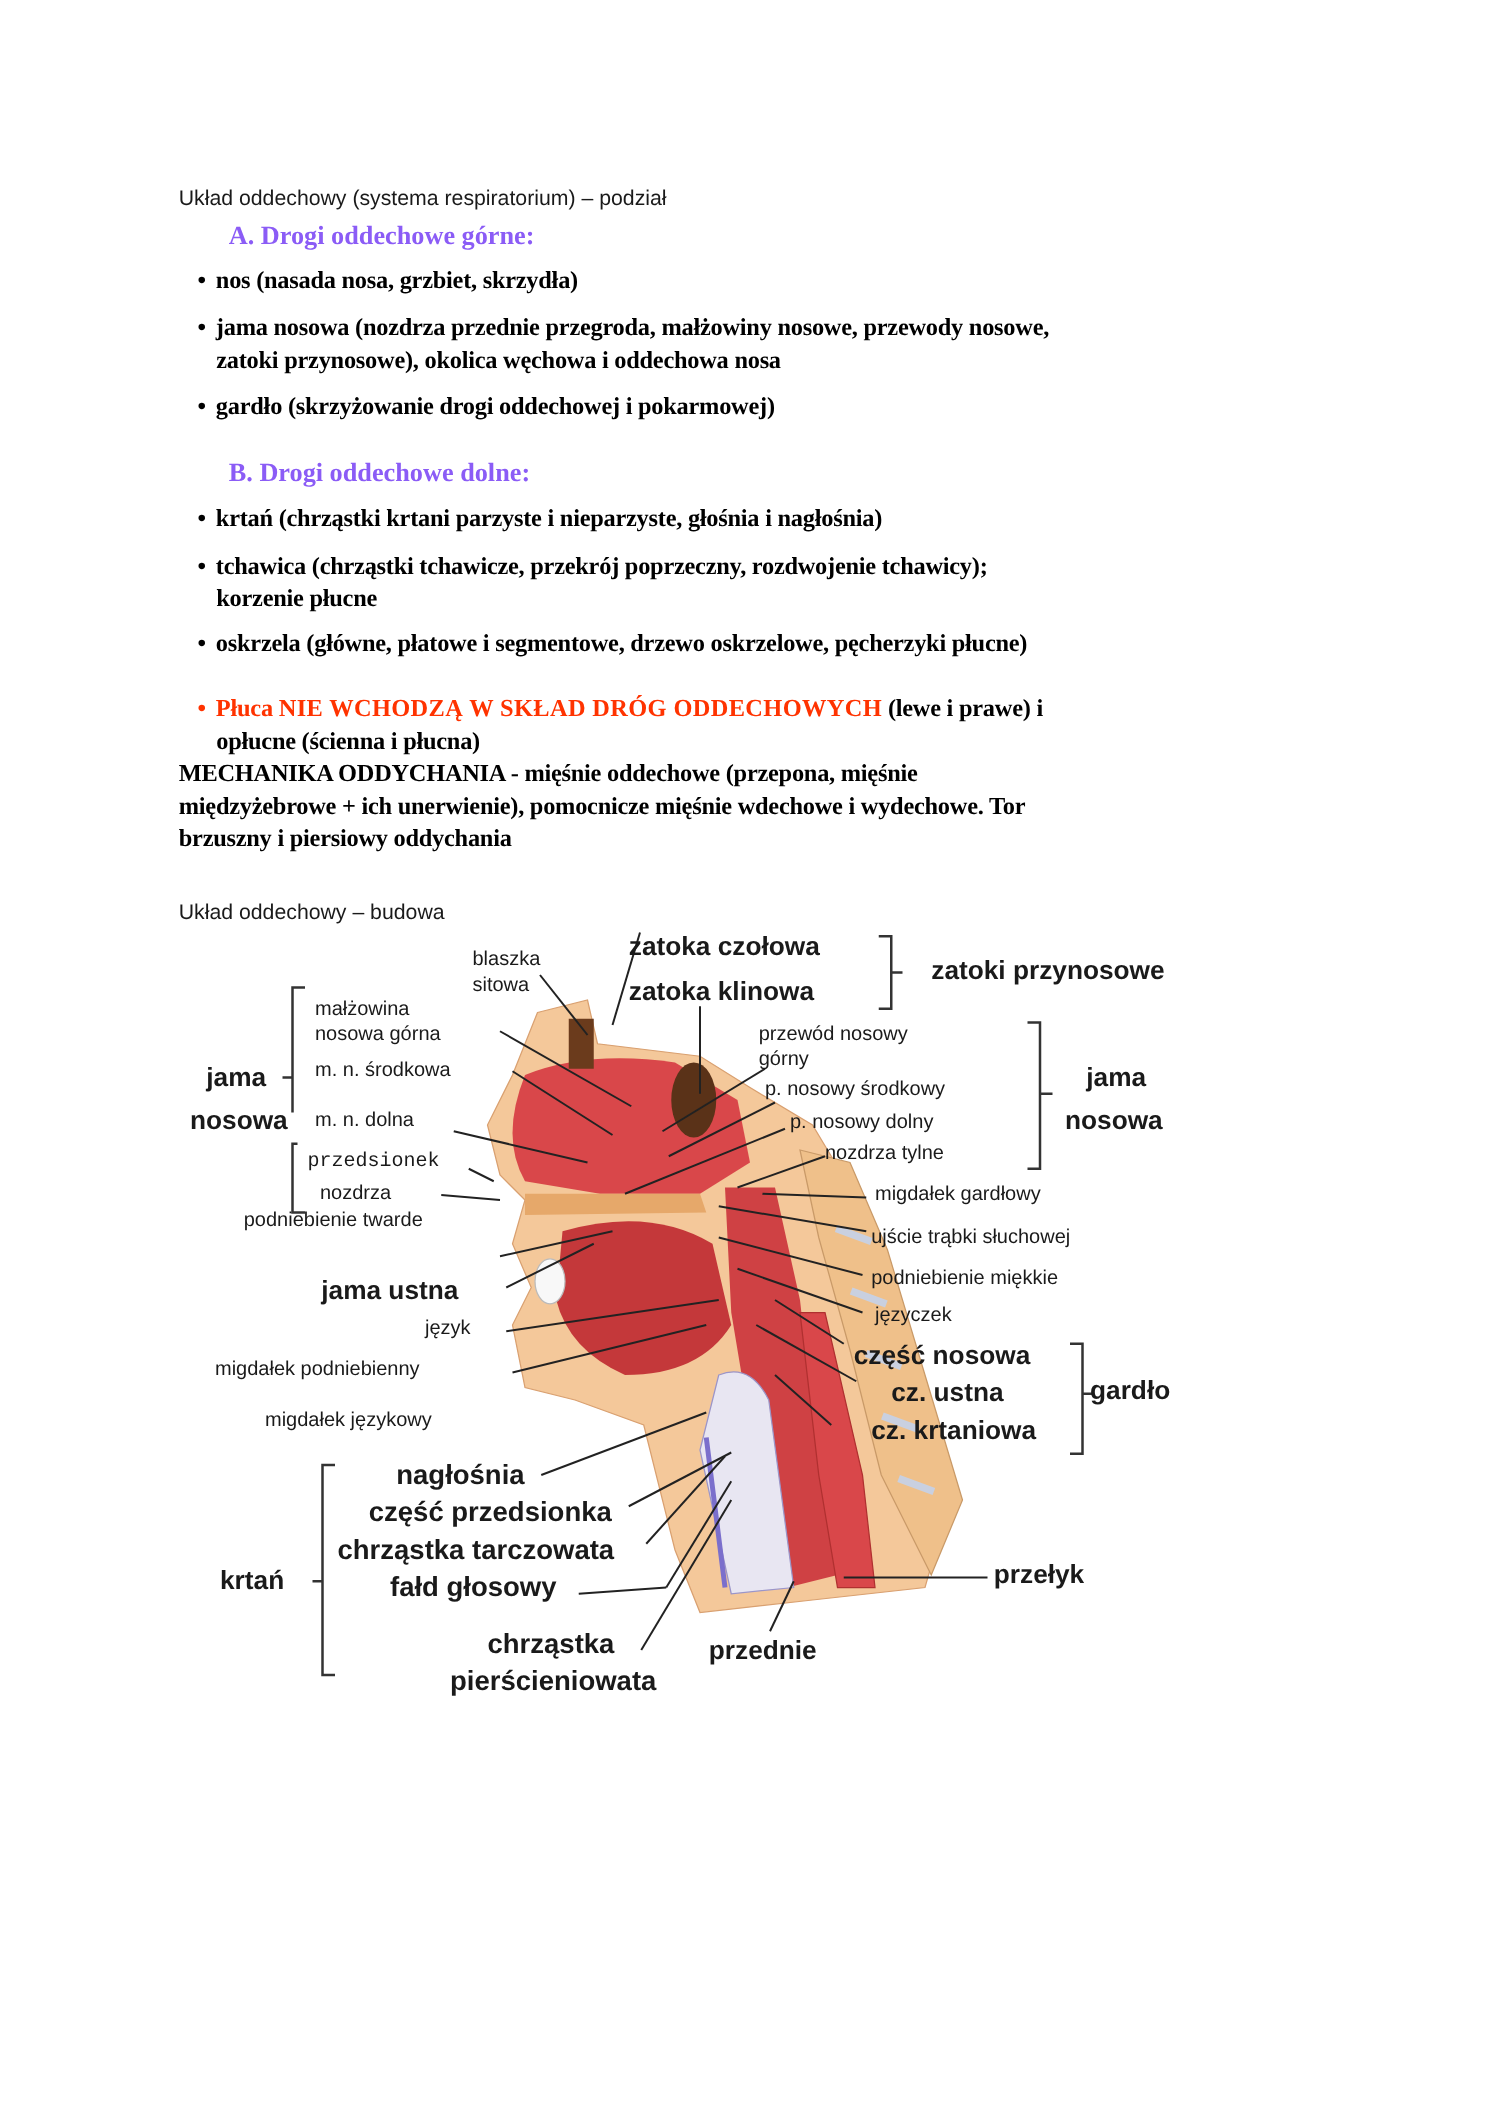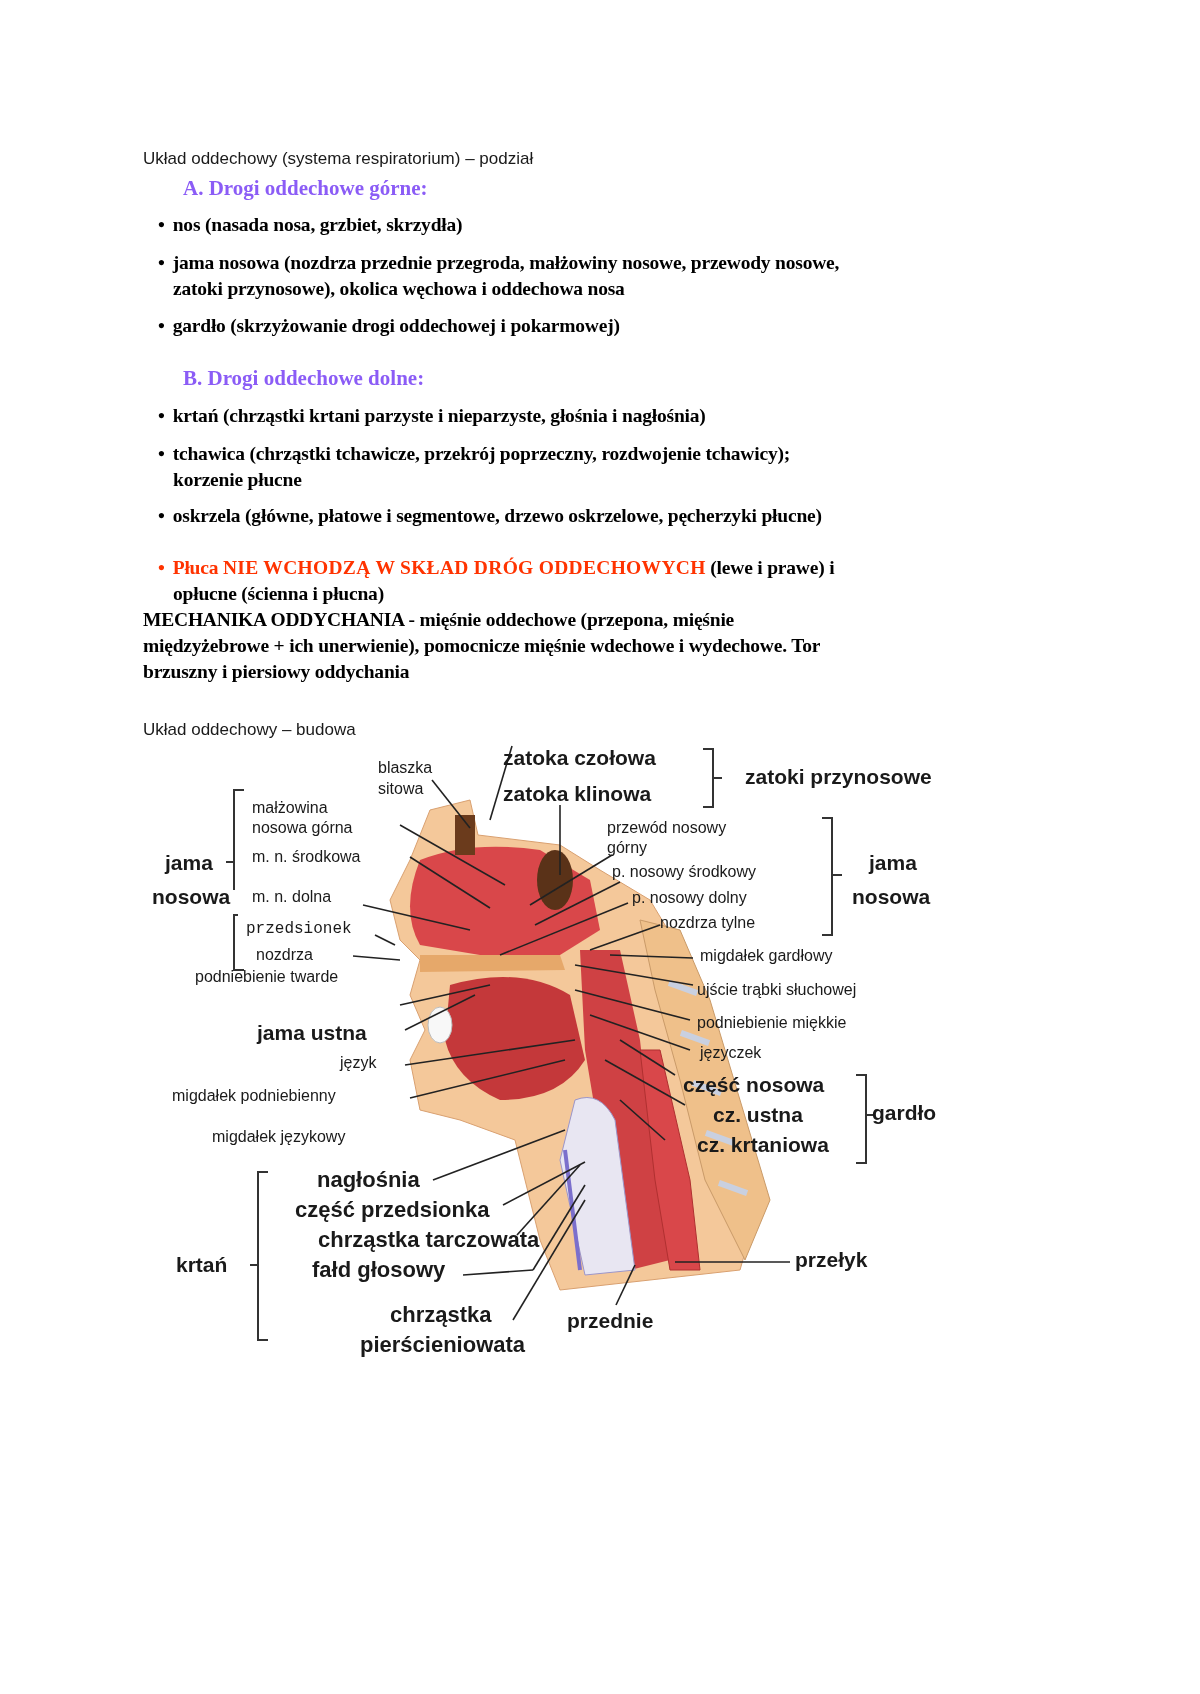--- a/index.html
+++ b/index.html
@@ -153,19 +153,19 @@
 <div class="lbl s" style="left:172px;top:1087px;">migdałek podniebienny</div>
 <div class="lbl s" style="left:212px;top:1128px;">migdałek językowy</div>
 
 <div class="lbl b" style="left:683px;top:1073px;">część nosowa</div>
 <div class="lbl b" style="left:713px;top:1103px;">cz. ustna</div>
 <div class="lbl b" style="left:697px;top:1133px;">cz. krtaniowa</div>
 <div class="lbl b" style="left:872px;top:1101px;">gardło</div>
 
 <div class="lbl bb" style="left:317px;top:1167px;">nagłośnia</div>
 <div class="lbl bb" style="left:295px;top:1197px;">część przedsionka</div>
-<div class="lbl bb" style="left:270px;top:1227px;margin-left:48px;">chrząstka tarczowata</div>
+<div class="lbl bb" style="left:270px;top:1227px;">chrząstka tarczowata</div>
 <div class="lbl bb" style="left:312px;top:1257px;">fałd głosowy</div>
 <div class="lbl bb" style="left:390px;top:1302px;">chrząstka</div>
 <div class="lbl bb" style="left:360px;top:1332px;">pierścieniowata</div>
 <div class="lbl b" style="left:176px;top:1253px;">krtań</div>
 <div class="lbl b" style="left:795px;top:1248px;">przełyk</div>
 <div class="lbl b" style="left:567px;top:1309px;">przednie</div>
 
 </body></html>

